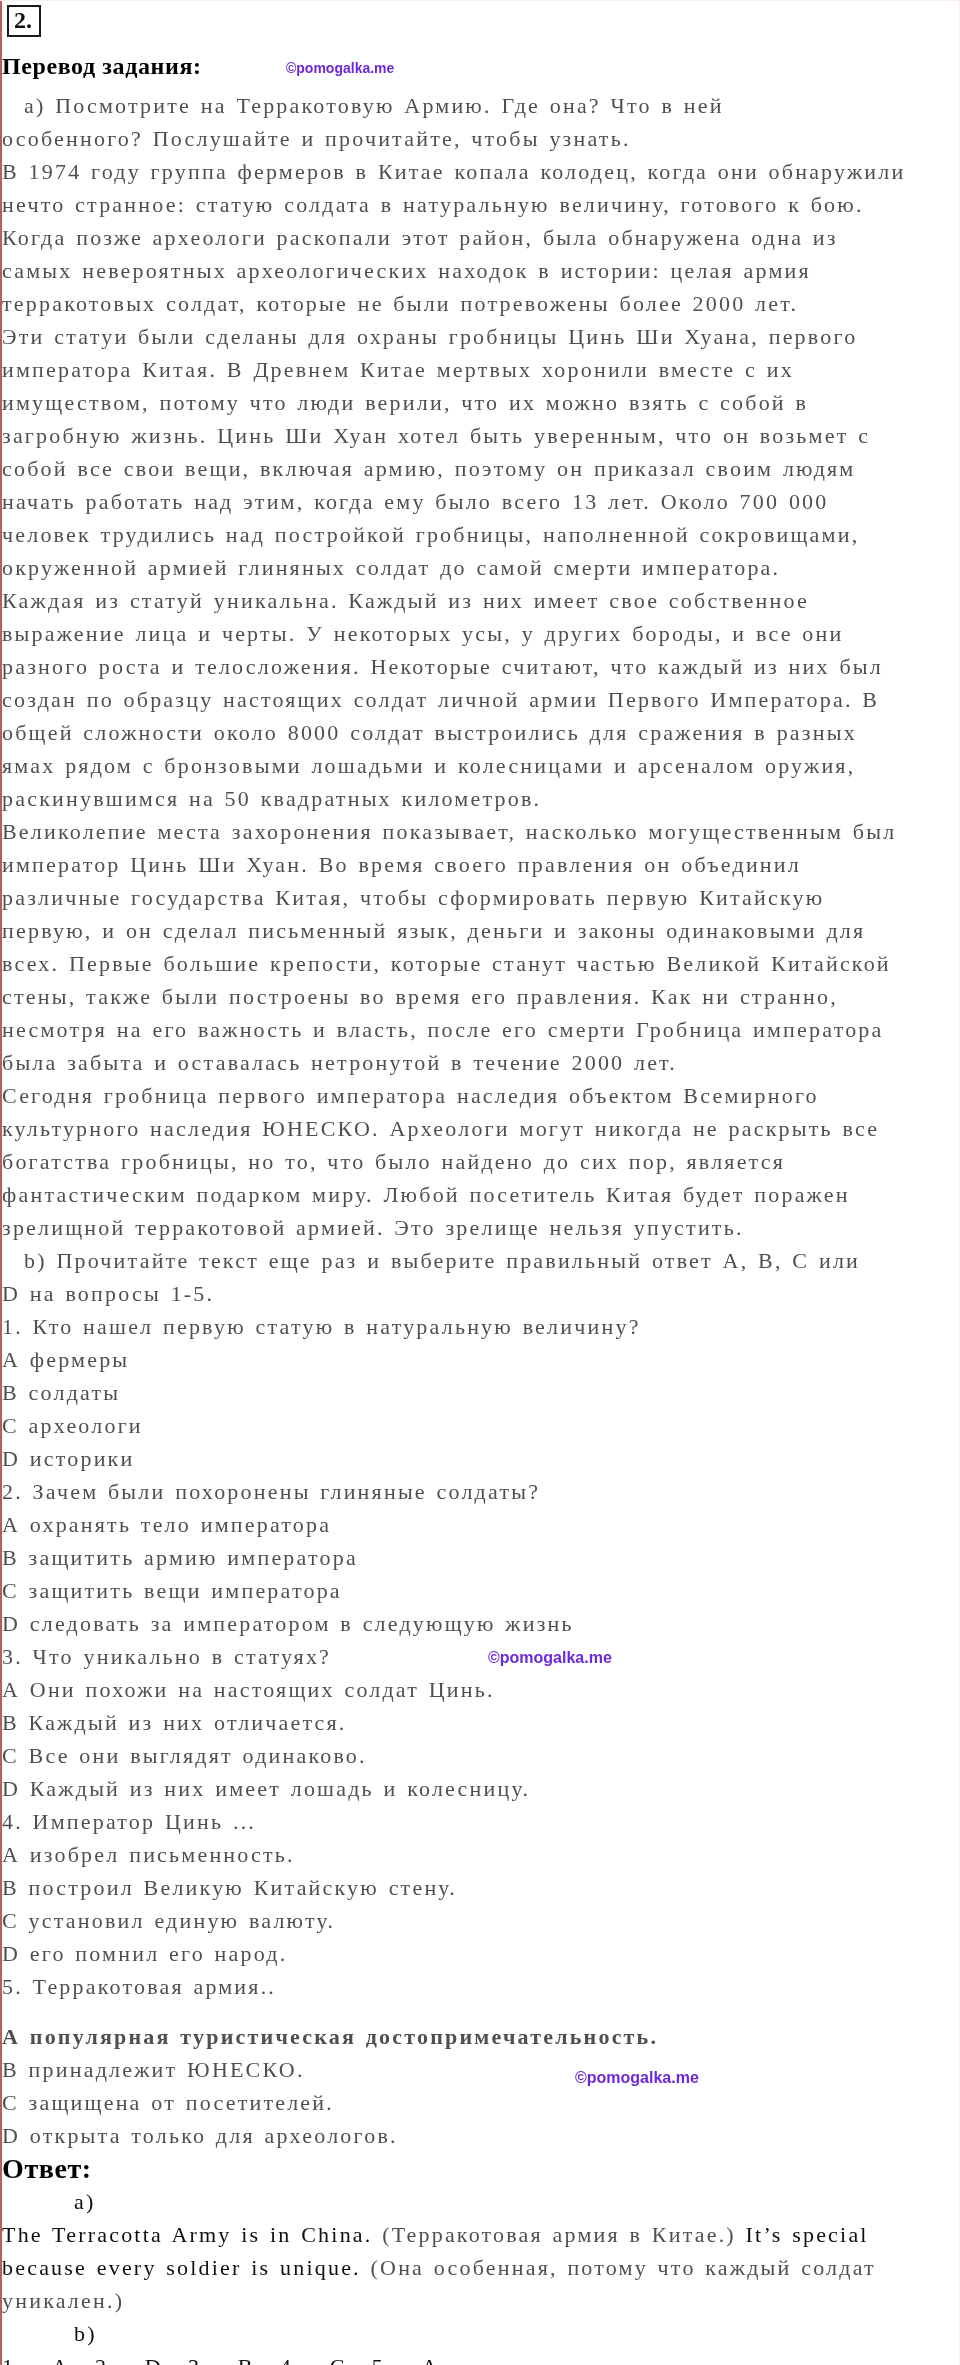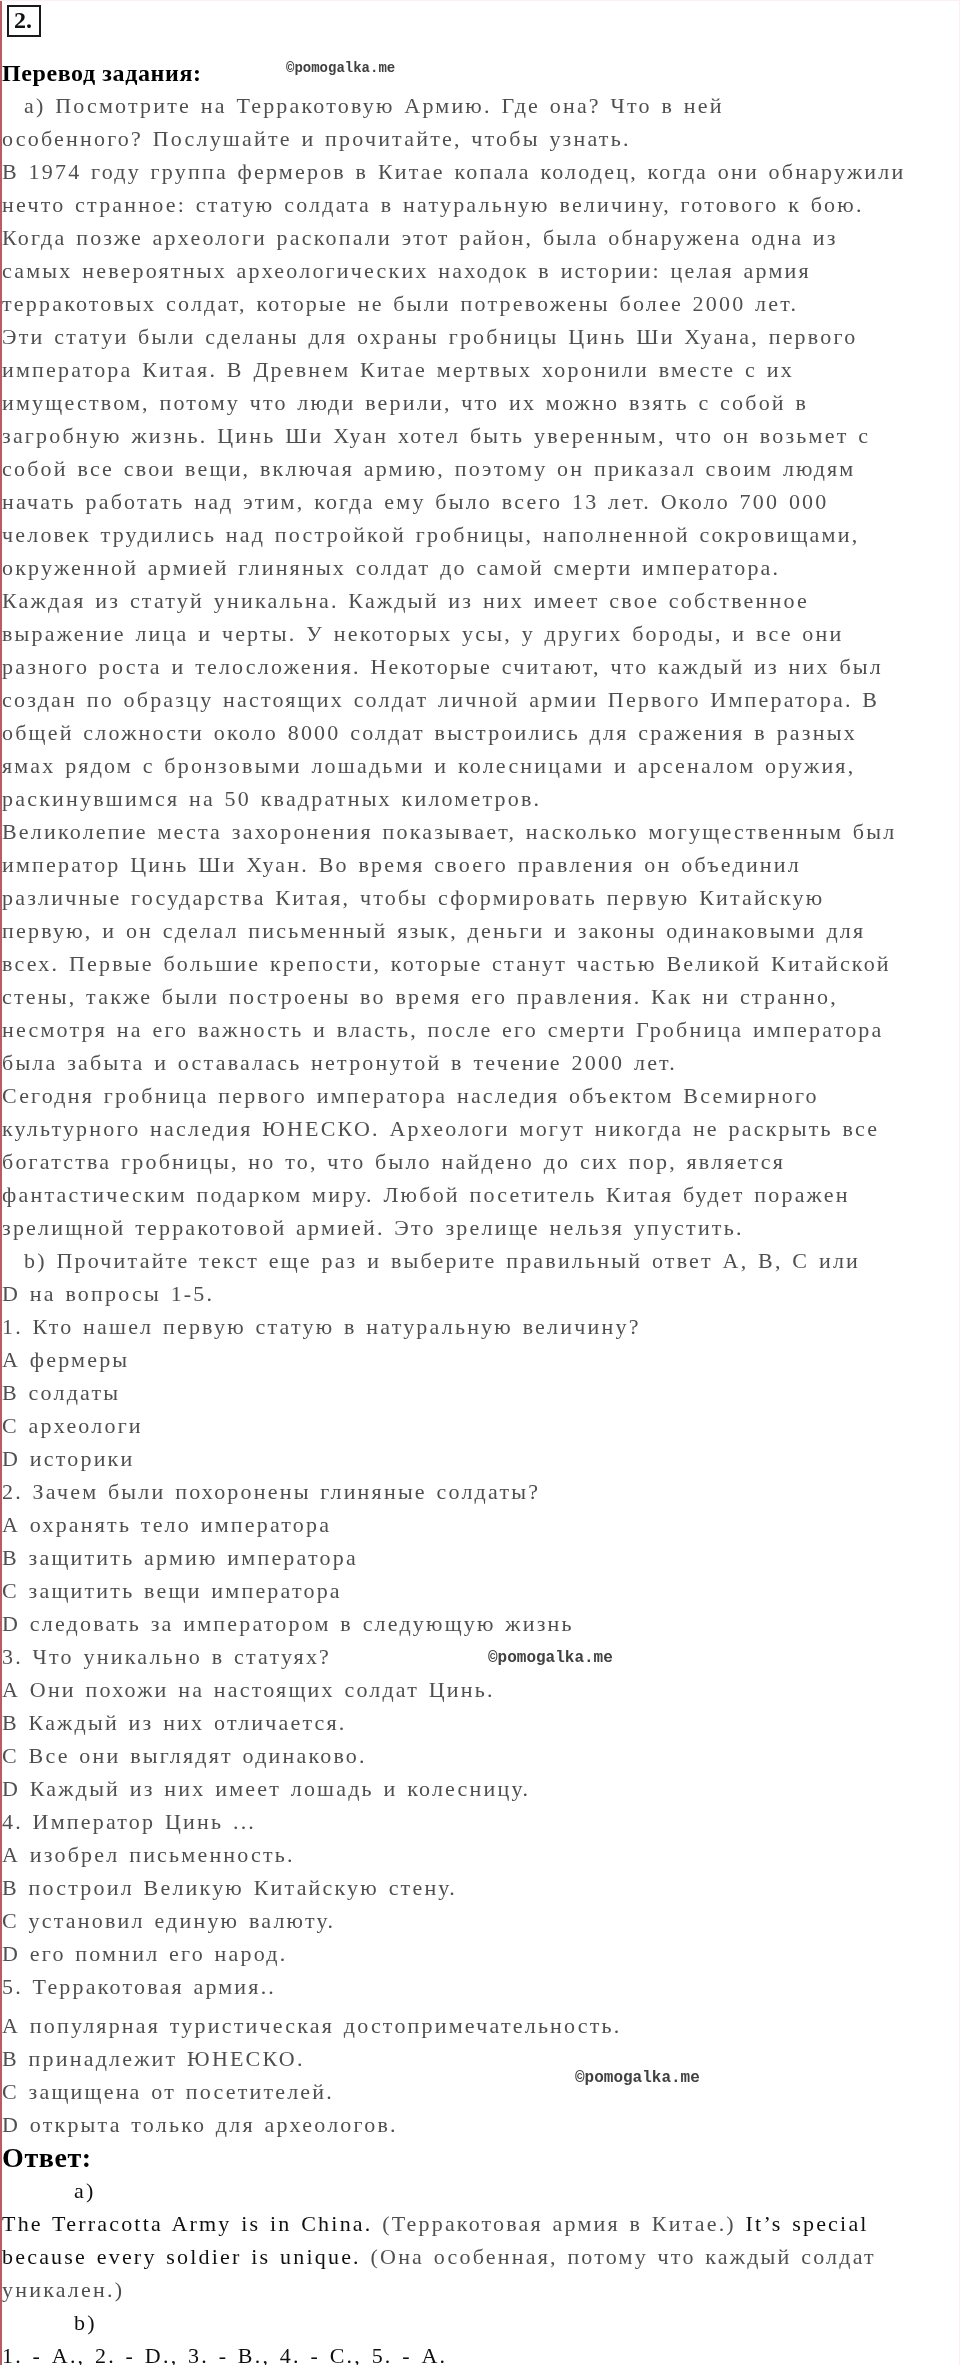--- a/index.html
+++ b/index.html
@@ -26,30 +26,29 @@
     font-size:24px;
     color:#111;
     line-height:26px;
     background:#fff;
   }
   .section-heading{
     font-weight:bold;
     color:#000;
     font-size:24px;
     letter-spacing:0.6px;
-    margin-top:7px;
   }
   .title-abs{
     position:absolute;top:52px;left:2px;
   }
   .watermark{
     position:absolute;
-    font-family:Liberation Mono, monospace;
+    font-family:Liberation Sans, sans-serif;
     font-weight:bold;
-    color:#404040;
+    color:#6d28d9;
     white-space:nowrap;
   }
   .wm1{top:59px;left:286px;font-size:14px;}
   .wm2{top:1648px;left:488px;font-size:16px;}
   .wm3{top:2068px;left:575px;font-size:16px;}
   .text-flow{
     position:absolute;top:88px;left:2px;right:0;
   }
   .line{
     height:33px;
@@ -58,21 +57,21 @@
     font-size:22px;
     letter-spacing:2.2px;
     word-spacing:2px;
   }
   .line.heading{
     font-weight:bold;color:#000;font-size:28px;
     letter-spacing:0.6px;word-spacing:0;
   }
   .indent{padding-left:22px;}
   .indent2{padding-left:72px;}
-  .gap{margin-top:6px;}
+  .gap{margin-top:17px;font-weight:bold;}
   .black{color:#0f0f0f;}
   .gry{color:#4f4f4f;}
 </style>
 </head>
 <body>
 
 <div class="left-edge"></div>
 
 <div class="qnum-box">
   <span>2.</span>

